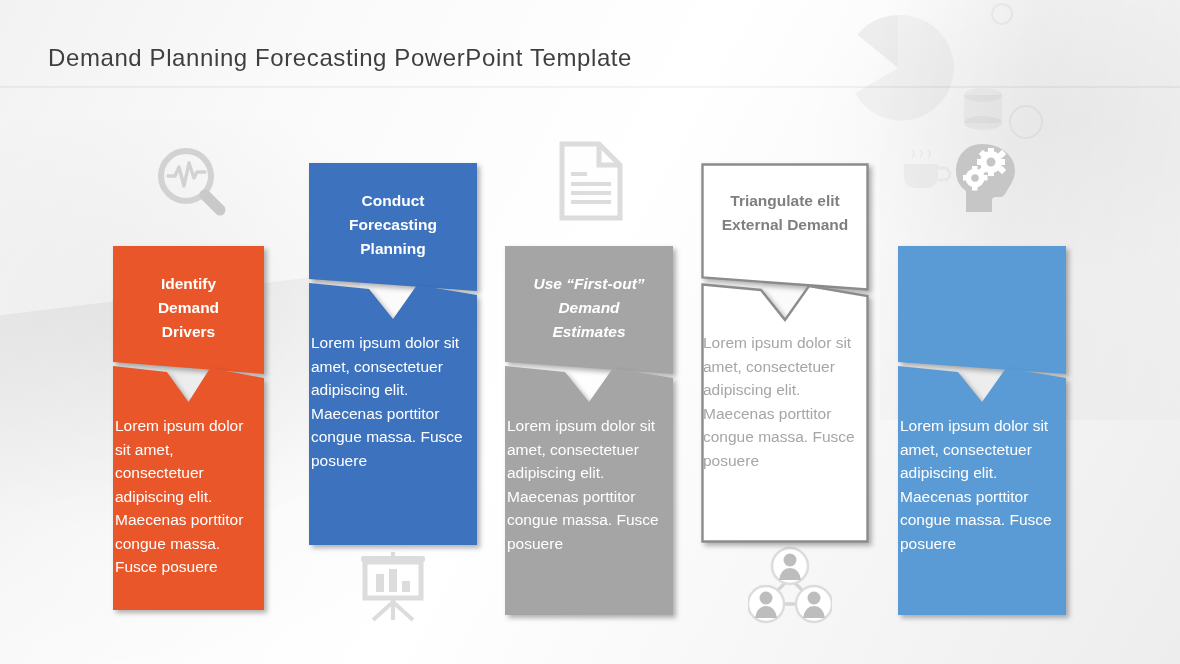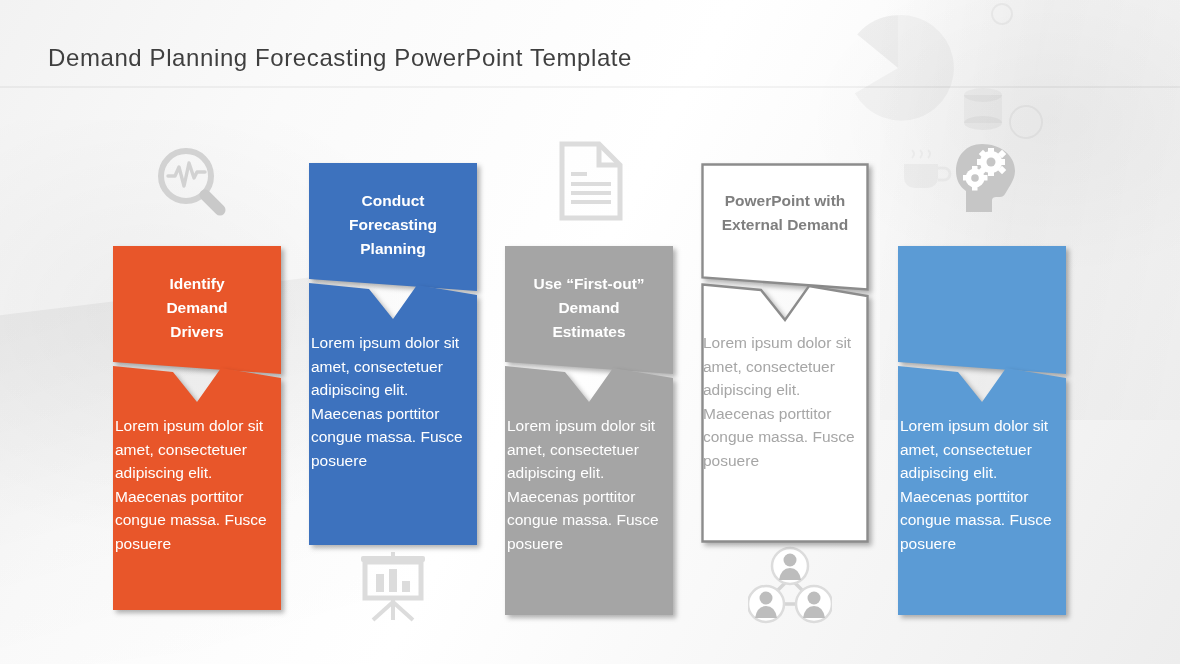--- a/index.html
+++ b/index.html
@@ -244,21 +244,21 @@
         <path d="M7 72 q2 -12 11 -12 q9 0 11 12 z" fill="#bdbdbd"></path>
       </g>
       <g>
         <circle cx="66" cy="58" r="18" fill="#ffffff" stroke="#dcdcdc" stroke-width="2.5"></circle>
         <circle cx="66" cy="52" r="6.5" fill="#bdbdbd"></circle>
         <path d="M55 72 q2 -12 11 -12 q9 0 11 12 z" fill="#bdbdbd"></path>
       </g>
     </svg>
   </div>
 
-  <div class="card t-light" style="left:113px; top:228px; width:168px; height:382px;">
+  <div class="card t-light" style="left:113px; top:228px; width:151px; height:382px;">
     <div class="card-head" style="height:128px;">
       <svg class="shape" viewBox="0 0 168 128" preserveAspectRatio="none">
         <polygon points="0,0 168,0 168,128 0,116" fill="#E8562A"></polygon>
       </svg>
       <div class="head-text">
         <span>Identify</span><br>
         <span>Demand</span><br>
         <span>Drivers</span>
       </div>
     </div>
@@ -283,21 +283,21 @@
     </div>
     <div class="card-body" style="top:130px; height:270px;">
       <svg class="shape" viewBox="0 0 168 270" preserveAspectRatio="none">
         <polygon points="0,8 60,14 84,44 108,10 168,20 168,270 0,270" fill="#3D72BE"></polygon>
       </svg>
       <div class="body-text" style="top:56px;">Lorem ipsum dolor sit amet, consectetuer adipiscing elit. Maecenas porttitor congue massa. Fusce posuere</div>
     </div>
   </div>
 
   <div class="card t-light" style="left:505px; top:228px; width:168px; height:387px;">
-    <div class="card-head" style="height:128px;">
+    <div class="card-head" style="height:128px;font-style:italic;">
       <svg class="shape" viewBox="0 0 168 128" preserveAspectRatio="none">
         <polygon points="0,0 168,0 168,128 0,116" fill="#A5A5A5"></polygon>
       </svg>
       <div class="head-text">
         <span>Use “First-out”</span><br>
         <span>Demand</span><br>
         <span>Estimates</span>
       </div>
     </div>
     <div class="card-body" style="top:130px; height:257px;">
@@ -307,21 +307,21 @@
       <div class="body-text" style="top:56px;">Lorem ipsum dolor sit amet, consectetuer adipiscing elit. Maecenas porttitor congue massa. Fusce posuere</div>
     </div>
   </div>
 
   <div class="card t-outline" style="left:701px; top:145px; width:168px; height:398px;">
     <div class="card-head" style="height:128px;">
       <svg class="shape" viewBox="0 0 168 128" preserveAspectRatio="none">
         <polygon points="1.5,1.5 166.5,1.5 166.5,126.5 1.5,114.5" fill="#FFFFFF" stroke="#8C8C8C" stroke-width="2.4"></polygon>
       </svg>
       <div class="head-text">
-        <span>PowerPoint  with</span><br>
+        <span>Triangulate  elit</span><br>
         <span>External  Demand</span>
       </div>
     </div>
     <div class="card-body" style="top:130px; height:268px;">
       <svg class="shape" viewBox="0 0 168 268" preserveAspectRatio="none">
         <polygon points="1.5,9.5 60,15 84,45 108,11 166.5,21 166.5,266.5 1.5,266.5" fill="#FFFFFF" stroke="#8C8C8C" stroke-width="2.4"></polygon>
       </svg>
       <div class="body-text" style="top:56px;">Lorem ipsum dolor sit amet, consectetuer adipiscing elit. Maecenas porttitor congue massa. Fusce posuere</div>
     </div>
   </div>

